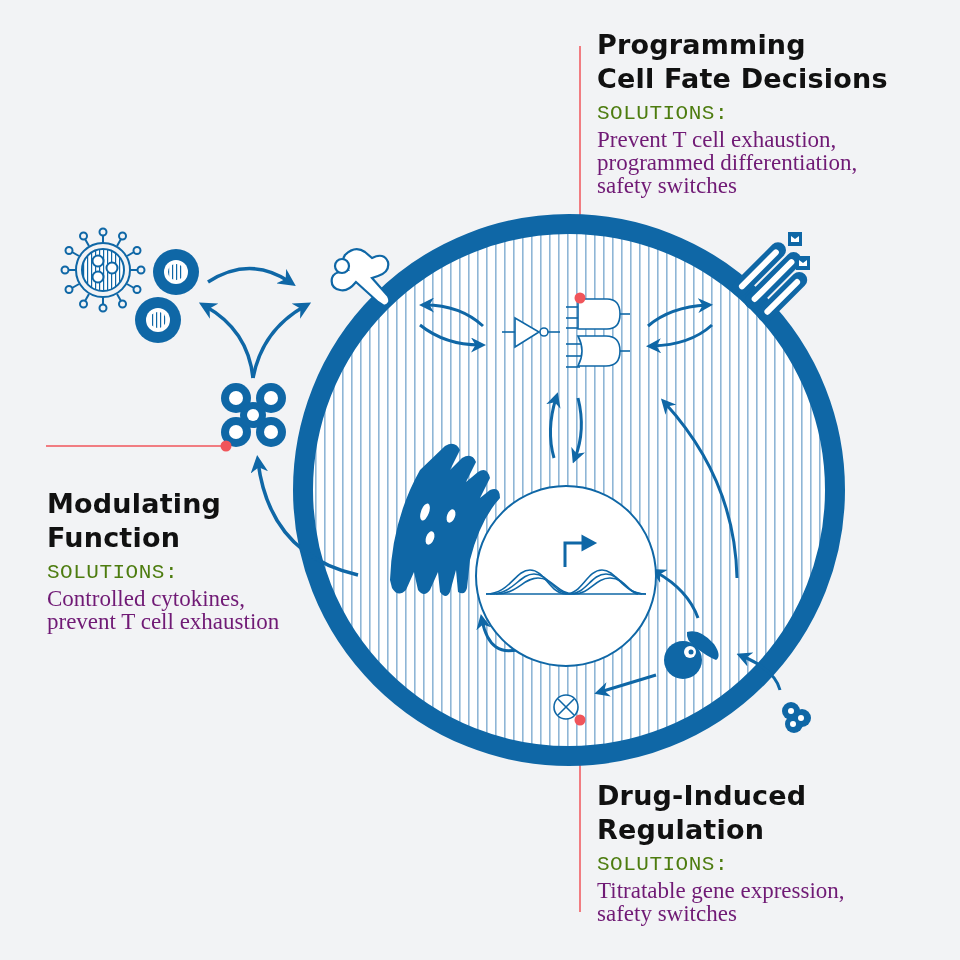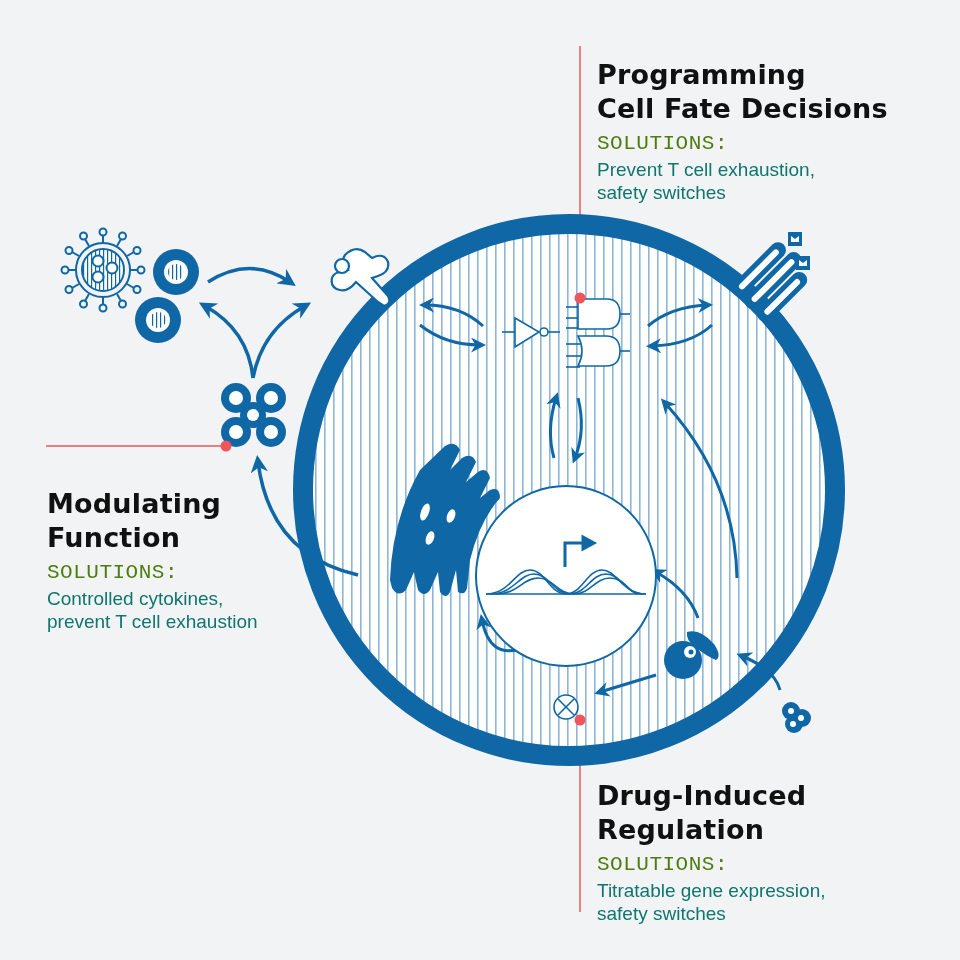--- a/index.html
+++ b/index.html
@@ -1,21 +1,21 @@
 <!DOCTYPE html>
 <html><head>
 <meta charset="utf-8">
 <style>
   html,body{margin:0;padding:0;}
   body{width:960px;height:960px;background:#f2f3f5;position:relative;overflow:hidden;font-family:"Liberation Sans",sans-serif;}
   svg.diagram{position:absolute;left:0;top:0;}
   .block{position:absolute;}
   .title{font-family:"DejaVu Sans",sans-serif;font-weight:bold;color:#111;font-size:27px;line-height:34px;letter-spacing:0.2px;}
   .sol{font-family:"Liberation Mono",monospace;color:#4d7c0f;font-size:21px;line-height:28px;margin-top:4px;letter-spacing:0.5px;}
-  .desc{font-family:Liberation Sans, sans-serif;color:#0f766e;font-size:19px;line-height:23px;}
+  .desc{font-family:Liberation Serif, serif;color:#701a75;font-size:23px;line-height:23px;}
 </style>
 </head>
 <body>
 
 <svg class="diagram" width="960" height="960" viewBox="0 0 960 960">
   <defs>
     <pattern id="stripes" patternUnits="userSpaceOnUse" width="9" height="10">
       <rect width="9" height="10" fill="#ffffff"></rect>
       <rect x="0" width="1.6" height="10" fill="#8fb6d6"></rect>
     </pattern>
@@ -203,25 +203,26 @@
 
   <g stroke="#0f67a6" stroke-width="1.6" fill="#fff">
     <circle cx="566" cy="707" r="12"></circle>
     <line x1="558" y1="699" x2="574" y2="715"></line>
     <line x1="574" y1="699" x2="558" y2="715"></line>
   </g>
   <circle cx="580" cy="720" r="5.5" fill="#f0555a"></circle>
   <circle cx="226" cy="446" r="5.5" fill="#f0555a"></circle>
 </svg>
 
-<div class="block" style="left:597px;top:58px;">
+<div class="block" style="left:597px;top:28px;">
   <div class="title">Programming</div>
   <div class="title">Cell Fate Decisions</div>
   <div class="sol">SOLUTIONS:</div>
   <div class="desc">Prevent T cell exhaustion,</div>
+  <div class="desc">programmed differentiation,</div>
   <div class="desc">safety switches</div>
 </div>
 
 <div class="block" style="left:47px;top:459px;margin-top:28px;">
   <div class="title">Modulating</div>
   <div class="title">Function</div>
   <div class="sol">SOLUTIONS:</div>
   <div class="desc">Controlled cytokines,</div>
   <div class="desc">prevent T cell exhaustion</div>
 </div>

